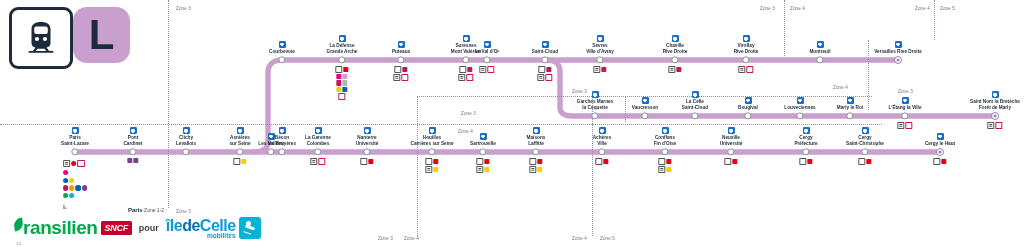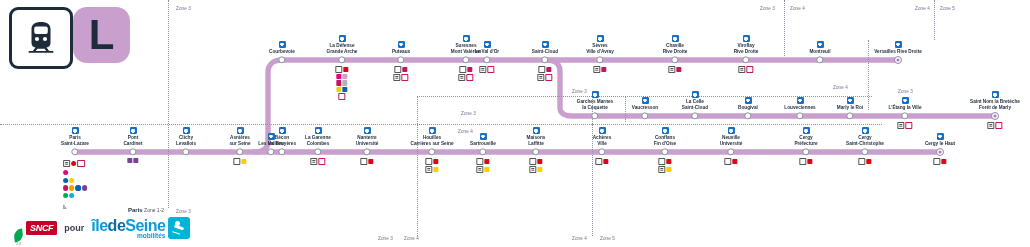--- a/index.html
+++ b/index.html
@@ -560,28 +560,29 @@
 
   <div class="paris-zone" style="left:128px;top:207px;">
     <b>Paris</b>
     <span>Zone 1-2</span>
   </div>
 
   <div class="footer">
     <div class="transilien">
       <div class="tr-word">
         <span class="tr-leaf"></span>
+        <span>ransilien</span>
       </div>
       <div class="sncf">SNCF</div>
     </div>
     <div class="pour">pour</div>
     <div class="idfm">
       <div>
         <div class="idfm-word">
-          <span>île</span><b>de</b><span>Seine</span>
+          <span>île</span><b>de</b><span>Celle</span>
         </div>
         <span class="idfm-sub">mobilités</span>
       </div>
       <div class="idfm-box"></div>
     </div>
   </div>
   <div class="pagenum">24</div>
 </div>
 
 </body></html>

